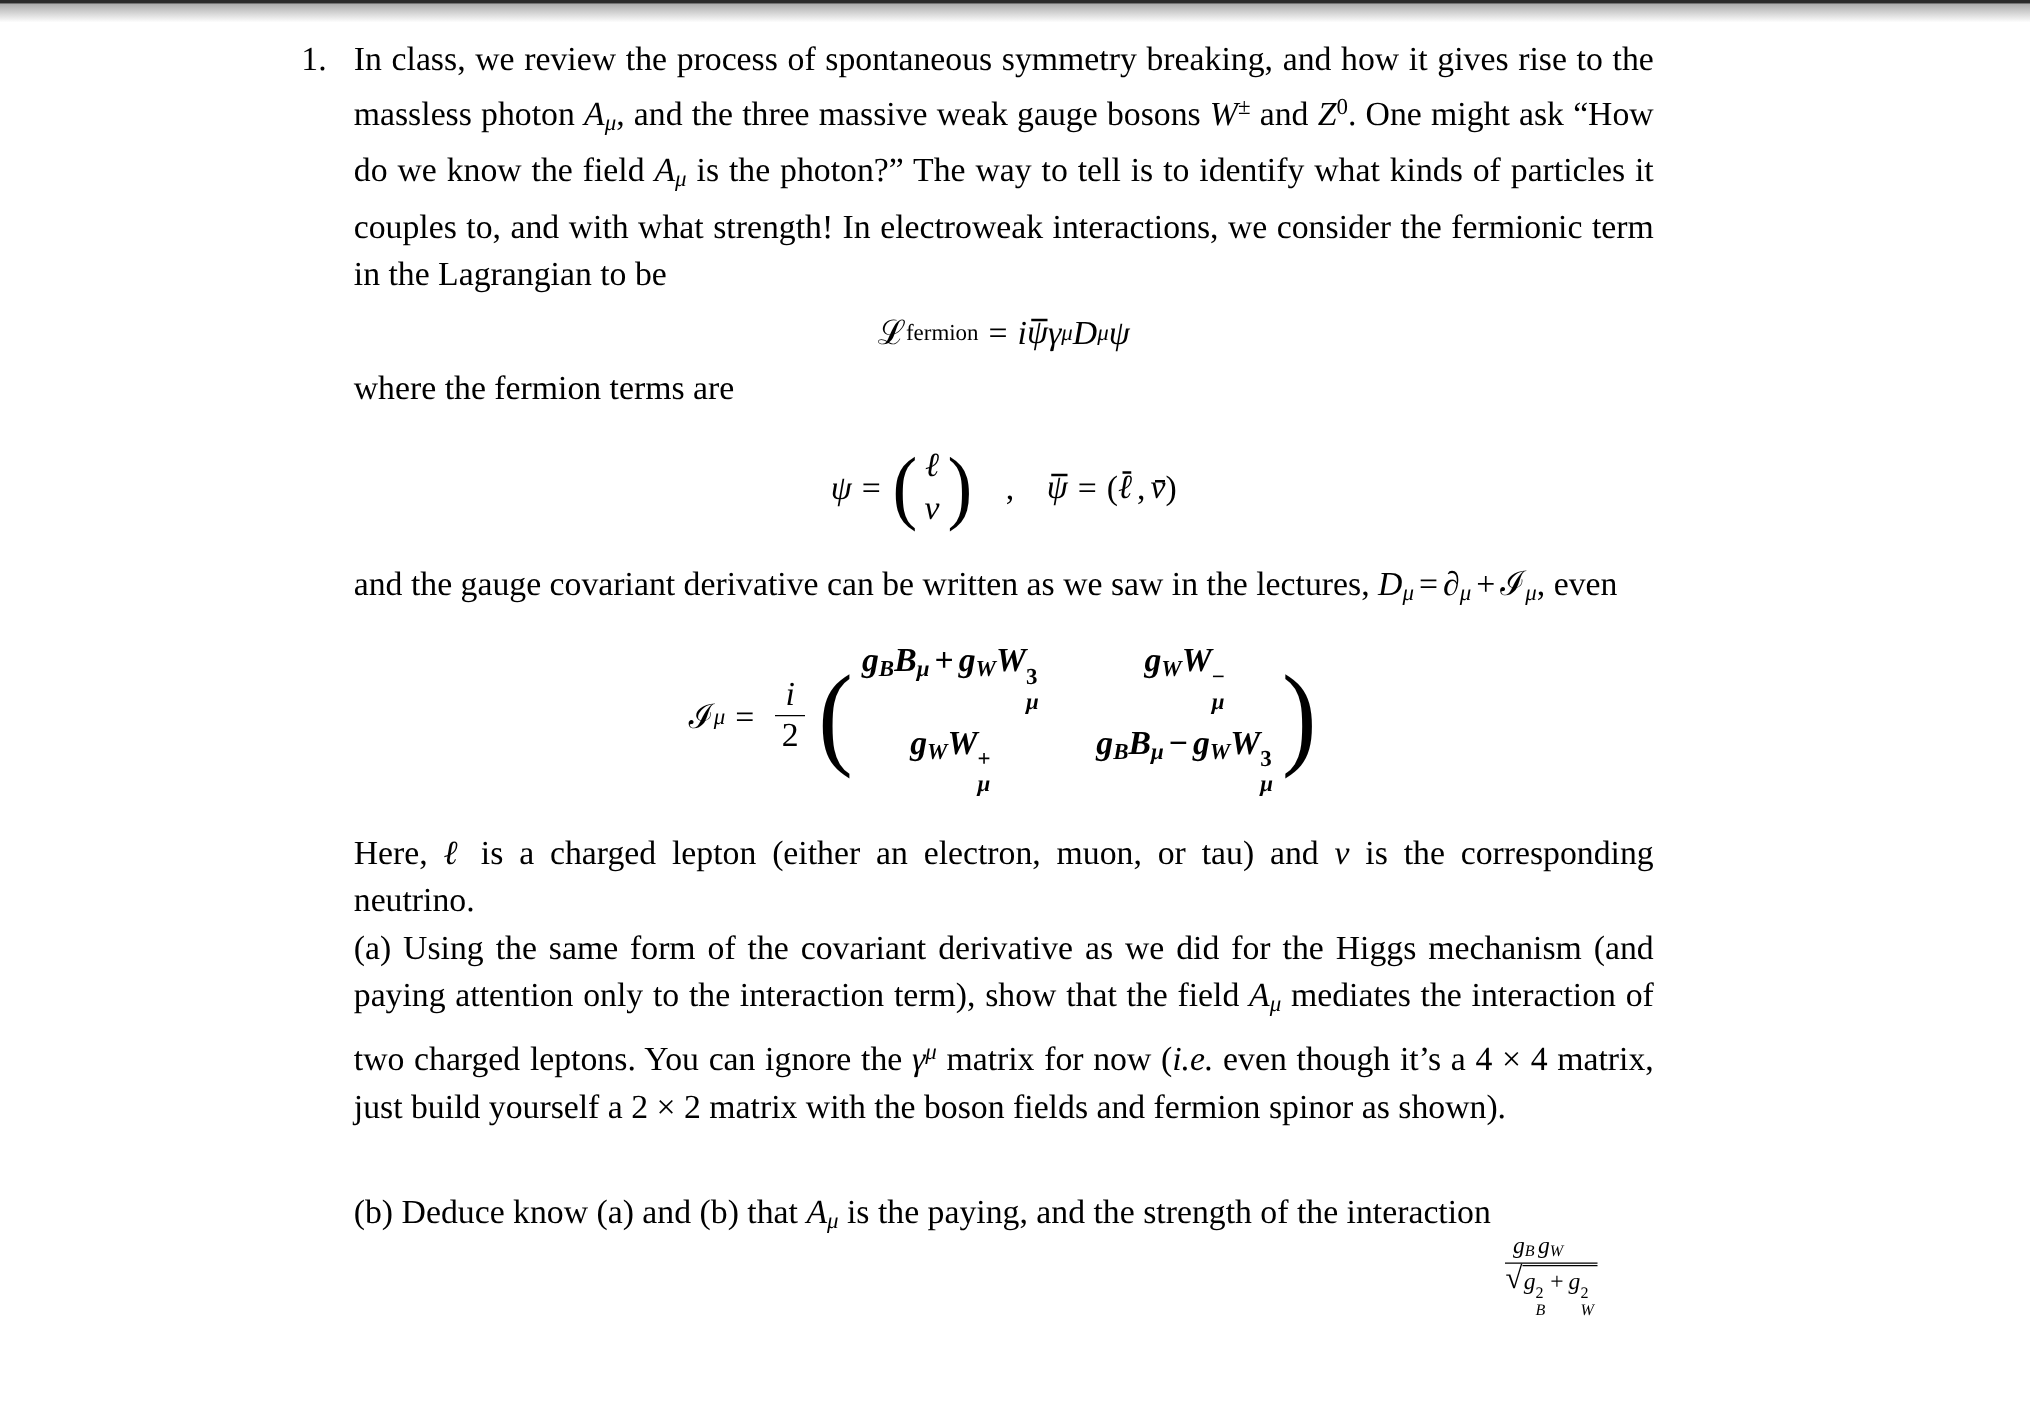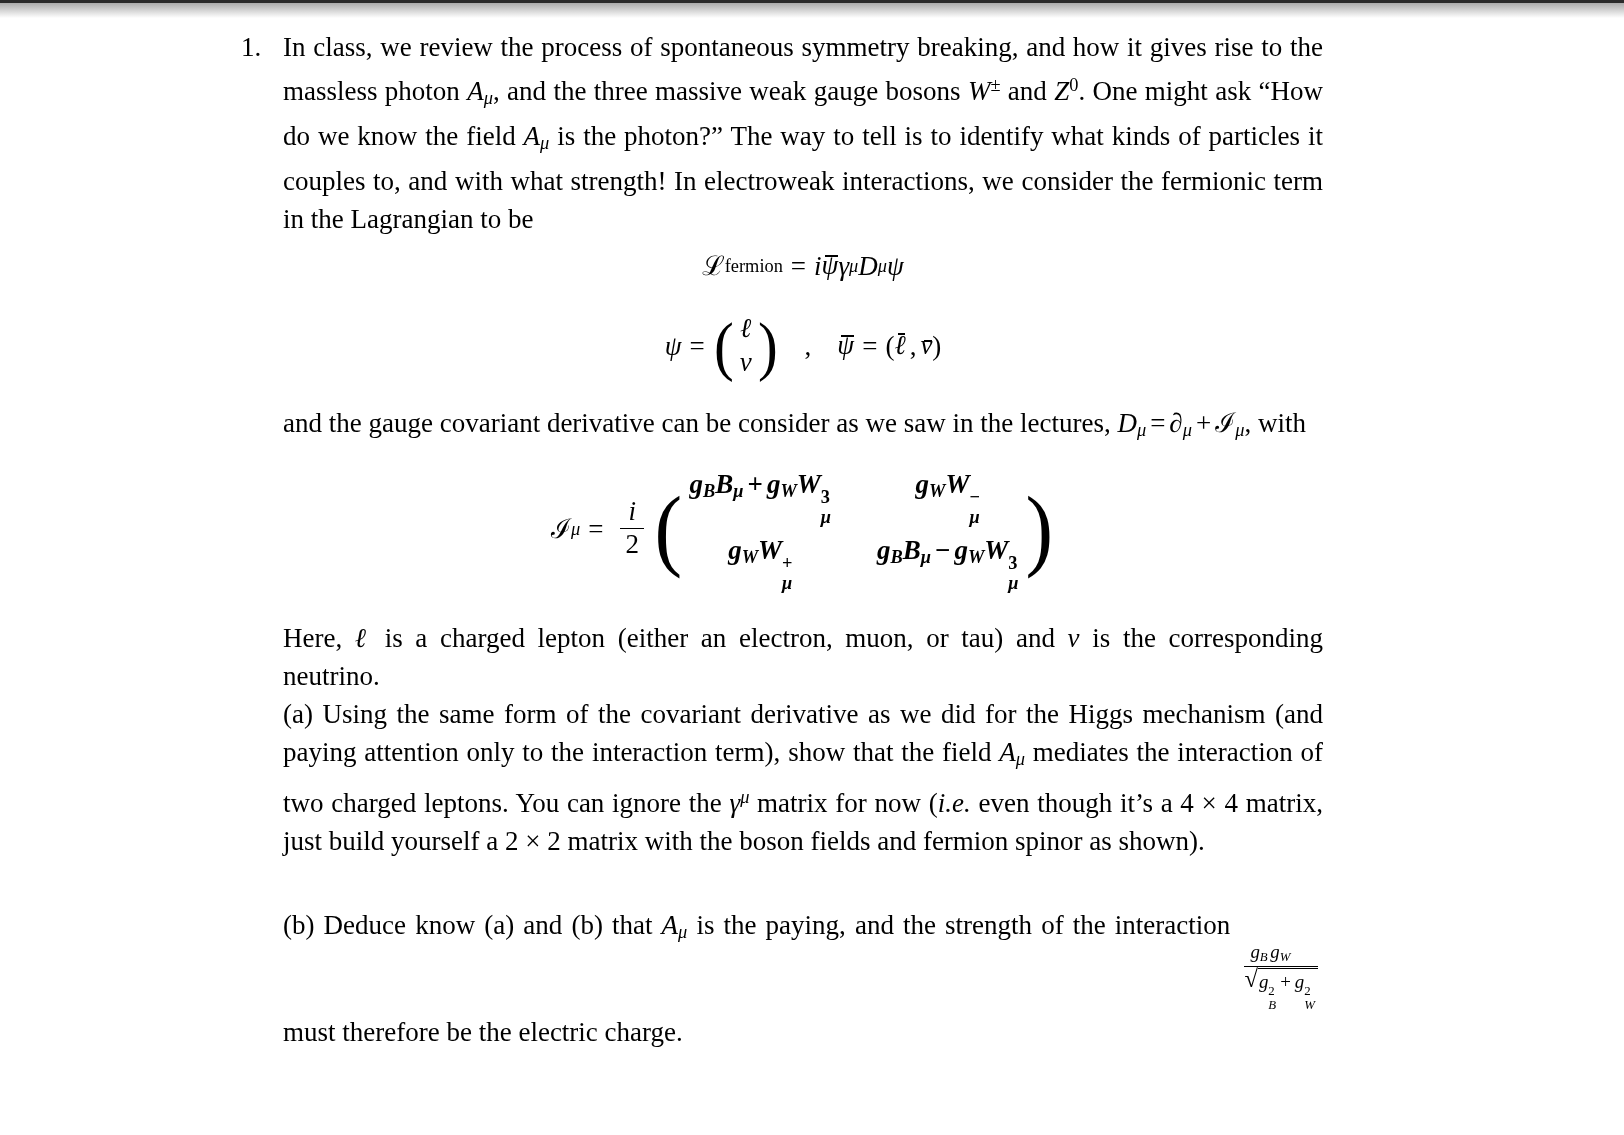--- a/index.html
+++ b/index.html
@@ -69,41 +69,42 @@
         <span class="mop">=</span>
         <span class="it">i</span>
         <span class="it bar bar-md">ψ</span>
         <span class="it">γ</span>
         <span class="sp it">μ</span>
         <span class="it">D</span>
         <span class="sb it">μ</span>
         <span class="it">ψ</span>
     </div>
 
+    <p class="para"><span>where the fermion terms are</span></p>
 
     <div class="eq eq2">
       <span class="it">ψ</span>
         <span class="mop">=</span>
         <span class="bp bp2">(</span>
         <span class="vcol">
           <span class="it">ℓ</span>
           <span class="it">ν</span>
         </span>
         <span class="bp bp2">)</span>
         <span class="mop" style="margin:0 26px;">,</span>
         <span class="it bar bar-md">ψ</span>
         <span class="mop">=</span>
         <span class="rm">(</span>
         <span class="it bar bar-hi">ℓ</span>
         <span class="mop-s">,</span>
         <span class="it bar bar-lo">ν</span>
         <span class="rm">)</span>
     </div>
 
-    <p class="para"><span>and the gauge covariant derivative can be consider as we saw in the lectures, </span><span class="math"><span class="it">D</span><span class="sb it">μ</span><span class="mop-s">=</span><span class="it">∂</span><span class="sb it">μ</span><span class="mop-s">+</span><span>ℐ</span><span class="sb it">μ</span></span><span>, with</span></p>
+    <p class="para"><span>and the gauge covariant derivative can be written as we saw in the lectures, </span><span class="math"><span class="it">D</span><span class="sb it">μ</span><span class="mop-s">=</span><span class="it">∂</span><span class="sb it">μ</span><span class="mop-s">+</span><span>ℐ</span><span class="sb it">μ</span></span><span>, even</span></p>
 
     <div class="eq eq3">
       <span>ℐ</span>
         <span class="sb it">μ</span>
         <span class="mop">=</span>
         <span class="frac">
           <span class="num it">i</span>
           <span class="den rm">2</span>
         </span>
         <span class="bp bp3">(</span>
@@ -137,16 +138,16 @@
           <span class="den">
             <span class="rad">√</span>
             <span class="rdc"><span class="it">g</span><span class="ssk">
                 <span class="rm">2</span>
                 <span class="it">B</span>
               </span><span class="mop-s">+</span><span class="it">g</span><span class="ssk">
                 <span class="rm">2</span>
                 <span class="it">W</span>
               </span></span>
           </span>
-        </span><span> must therefore be the electric charge.</span></p>
+        </span></p>
 
   </main>
 </div>
 
 </body></html>

